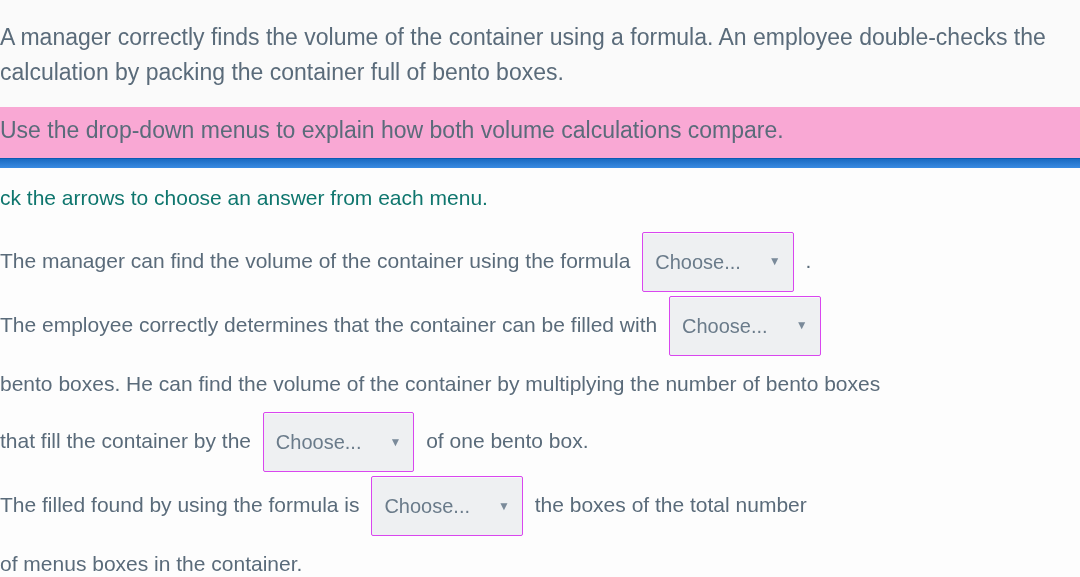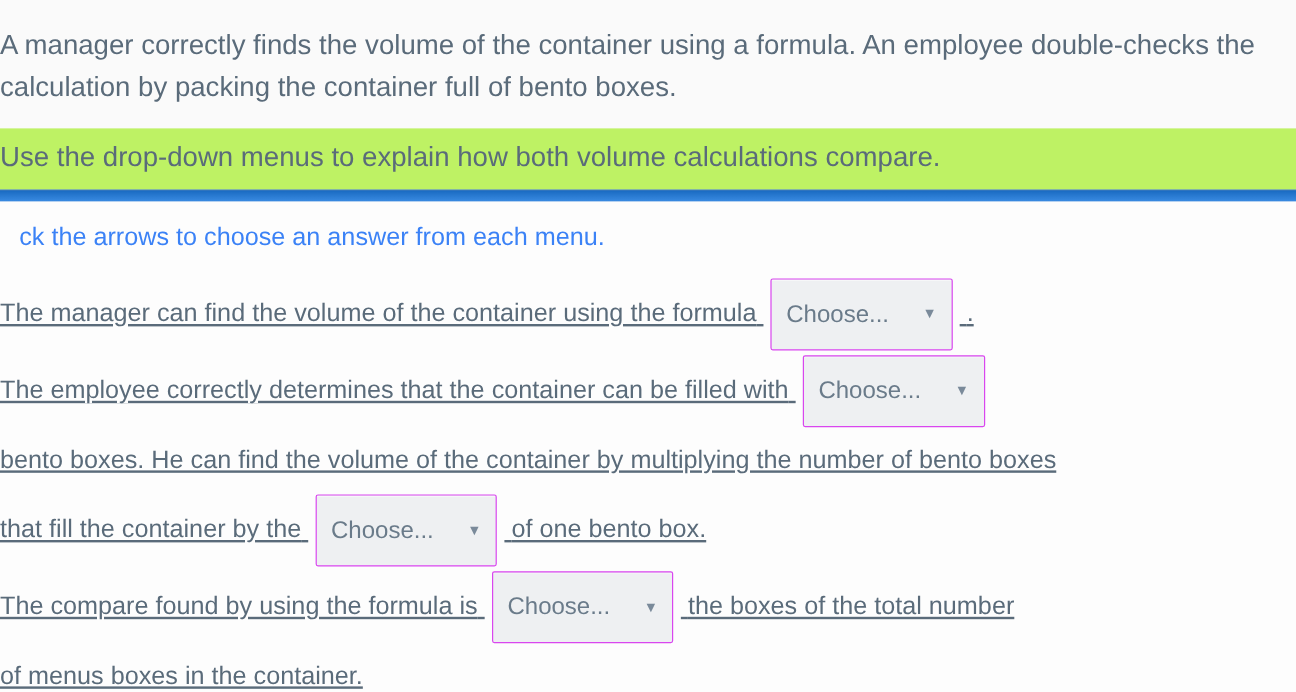--- a/index.html
+++ b/index.html
@@ -19,43 +19,41 @@
       padding: 20px 10px 18px 0;
       font-size: 23px;
       line-height: 1.5;
       color: #5a6b7a;
       background: #fafafa;
     }
     .instruction-line {
       padding: 10px 24px 14px 0;
       font-size: 23px;
       color: #5a6b7a;
-      background: #bef264;
+      background: #f9a8d4;
     }
     .blue-divider {
       height: 10px;
       background: linear-gradient(to bottom, #1a6bc2, #3a8be2);
       border-top: 1px solid #0a5bb2;
     }
     .answer-section {
       background: #fdfdfd;
       padding: 18px 10px 10px 0;
     }
     .hint-line {
       font-size: 21px;
-      color: #3b82f6;
+      color: #0f766e;
       margin-bottom: 22px;
-      margin-left: 16px;
     }
     .answer-line {
       font-size: 21px;
       color: #5a6b7a;
       line-height: 2.3;
       margin-bottom: 4px;
-      text-decoration: underline;
     }
     .dropdown {
       display: inline-flex;
       align-items: center;
       background: #eef0f2;
       border: 1px solid #d946ef;
       border-radius: 2px;
       padding: 6px 12px;
       font-size: 20px;
       color: #6a7b8a;
@@ -124,21 +122,21 @@
     <div class="answer-line">
       <span>that fill the container by the</span>
       <span class="dropdown">
         <span class="dropdown-label">Choose...</span>
         <span class="dropdown-caret">▼</span>
       </span>
       <span>of one bento box.</span>
     </div>
 
     <div class="answer-line">
-      <span>The compare found by using the formula is</span>
+      <span>The filled found by using the formula is</span>
       <span class="dropdown">
         <span class="dropdown-label">Choose...</span>
         <span class="dropdown-caret">▼</span>
       </span>
       <span>the boxes of the total number</span>
     </div>
 
     <div class="answer-line">
       <span>of menus boxes in the container.</span>
     </div>

